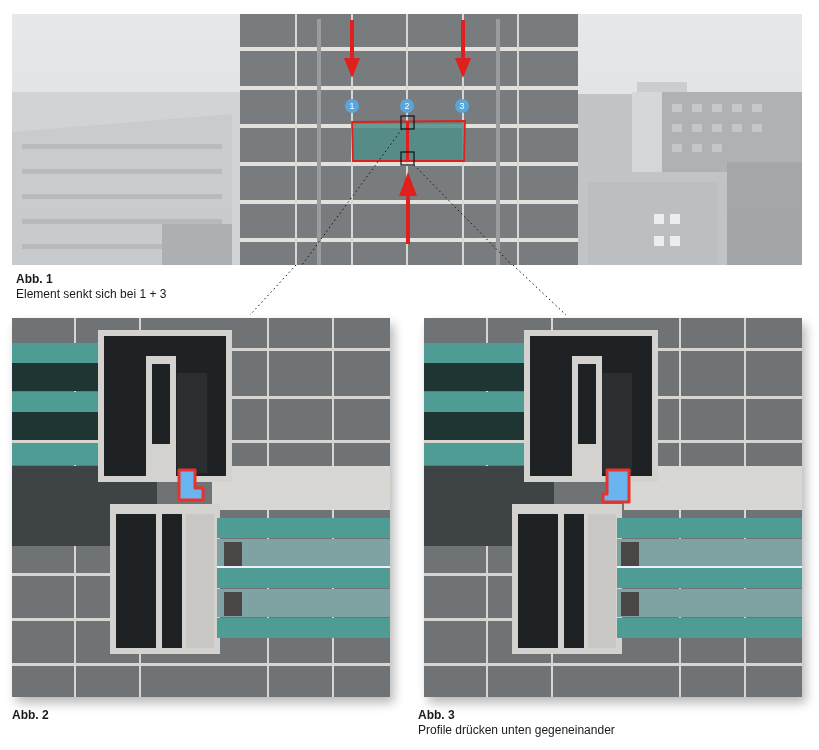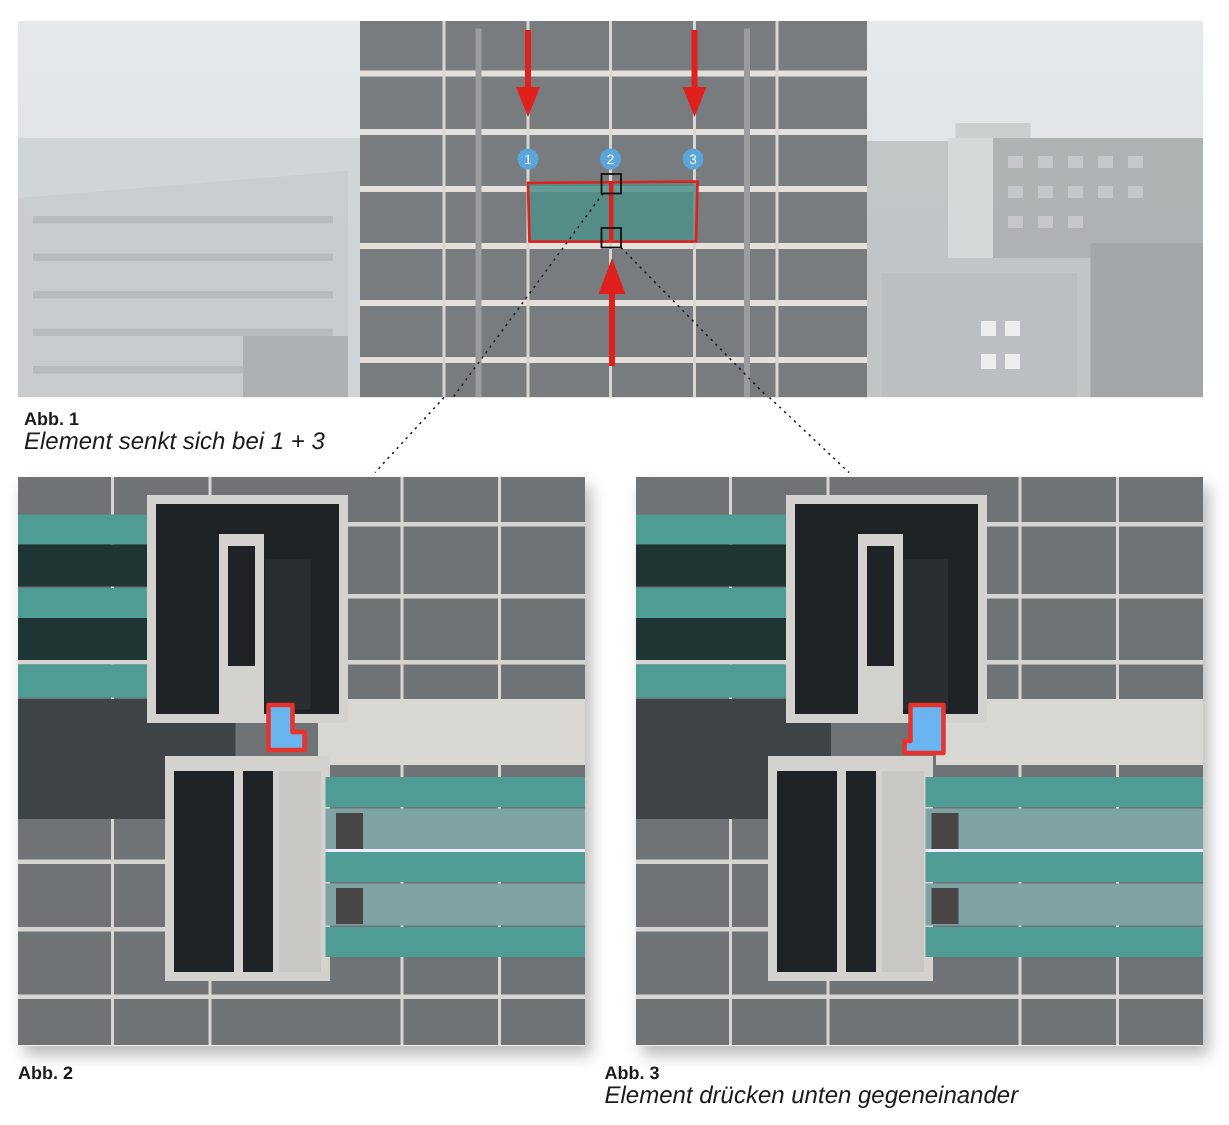--- a/index.html
+++ b/index.html
@@ -1,21 +1,21 @@
 <!DOCTYPE html>
 <html><head>
 <meta charset="utf-8">
 <style>
   html, body { margin:0; padding:0; background:#ffffff; }
   body { width:819px; height:750px; position:relative; overflow:hidden;
          font-family:"Liberation Sans", sans-serif; color:#1a1a1a; }
   .abs { position:absolute; }
   .fig { position:absolute; overflow:hidden; }
   .caption-label { font-weight:bold; font-size:12px; line-height:15px; }
-  .caption-text { font-size:16px; line-height:15px;font-style:italic; }
+  .caption-text { font-size:12px; line-height:15px; }
   svg { display:block; }
   .shadow { box-shadow: 4px 6px 10px rgba(0,0,0,0.28); }
 </style>
 </head>
 <body>
 
 <div class="fig" style="left:12px; top:14px; width:790px; height:251px;">
   <svg width="790" height="251" viewBox="0 0 790 251">
     <defs>
       <linearGradient id="sky" x1="0" y1="0" x2="0" y2="1">
@@ -247,16 +247,16 @@
       <rect x="197" y="224" width="18" height="24" fill="#4a4646"></rect>
       <rect x="197" y="274" width="18" height="24" fill="#4a4646"></rect>
       <rect x="193" y="248" width="185" height="2" fill="#eef"></rect>
     </g>
   </svg>
 </div>
 
 <div class="abs" style="left:12px; top:708px;text-align:center;">
   <div class="caption-label">Abb. 2</div>
 </div>
-<div class="abs" style="left:403px; top:708px;">
+<div class="abs" style="left:418px; top:708px;">
   <div class="caption-label">Abb. 3</div>
-  <div class="caption-text">Element drücken unten gegeneinander</div>
+  <div class="caption-text">Profile drücken unten gegeneinander</div>
 </div>
 
 </body></html>

